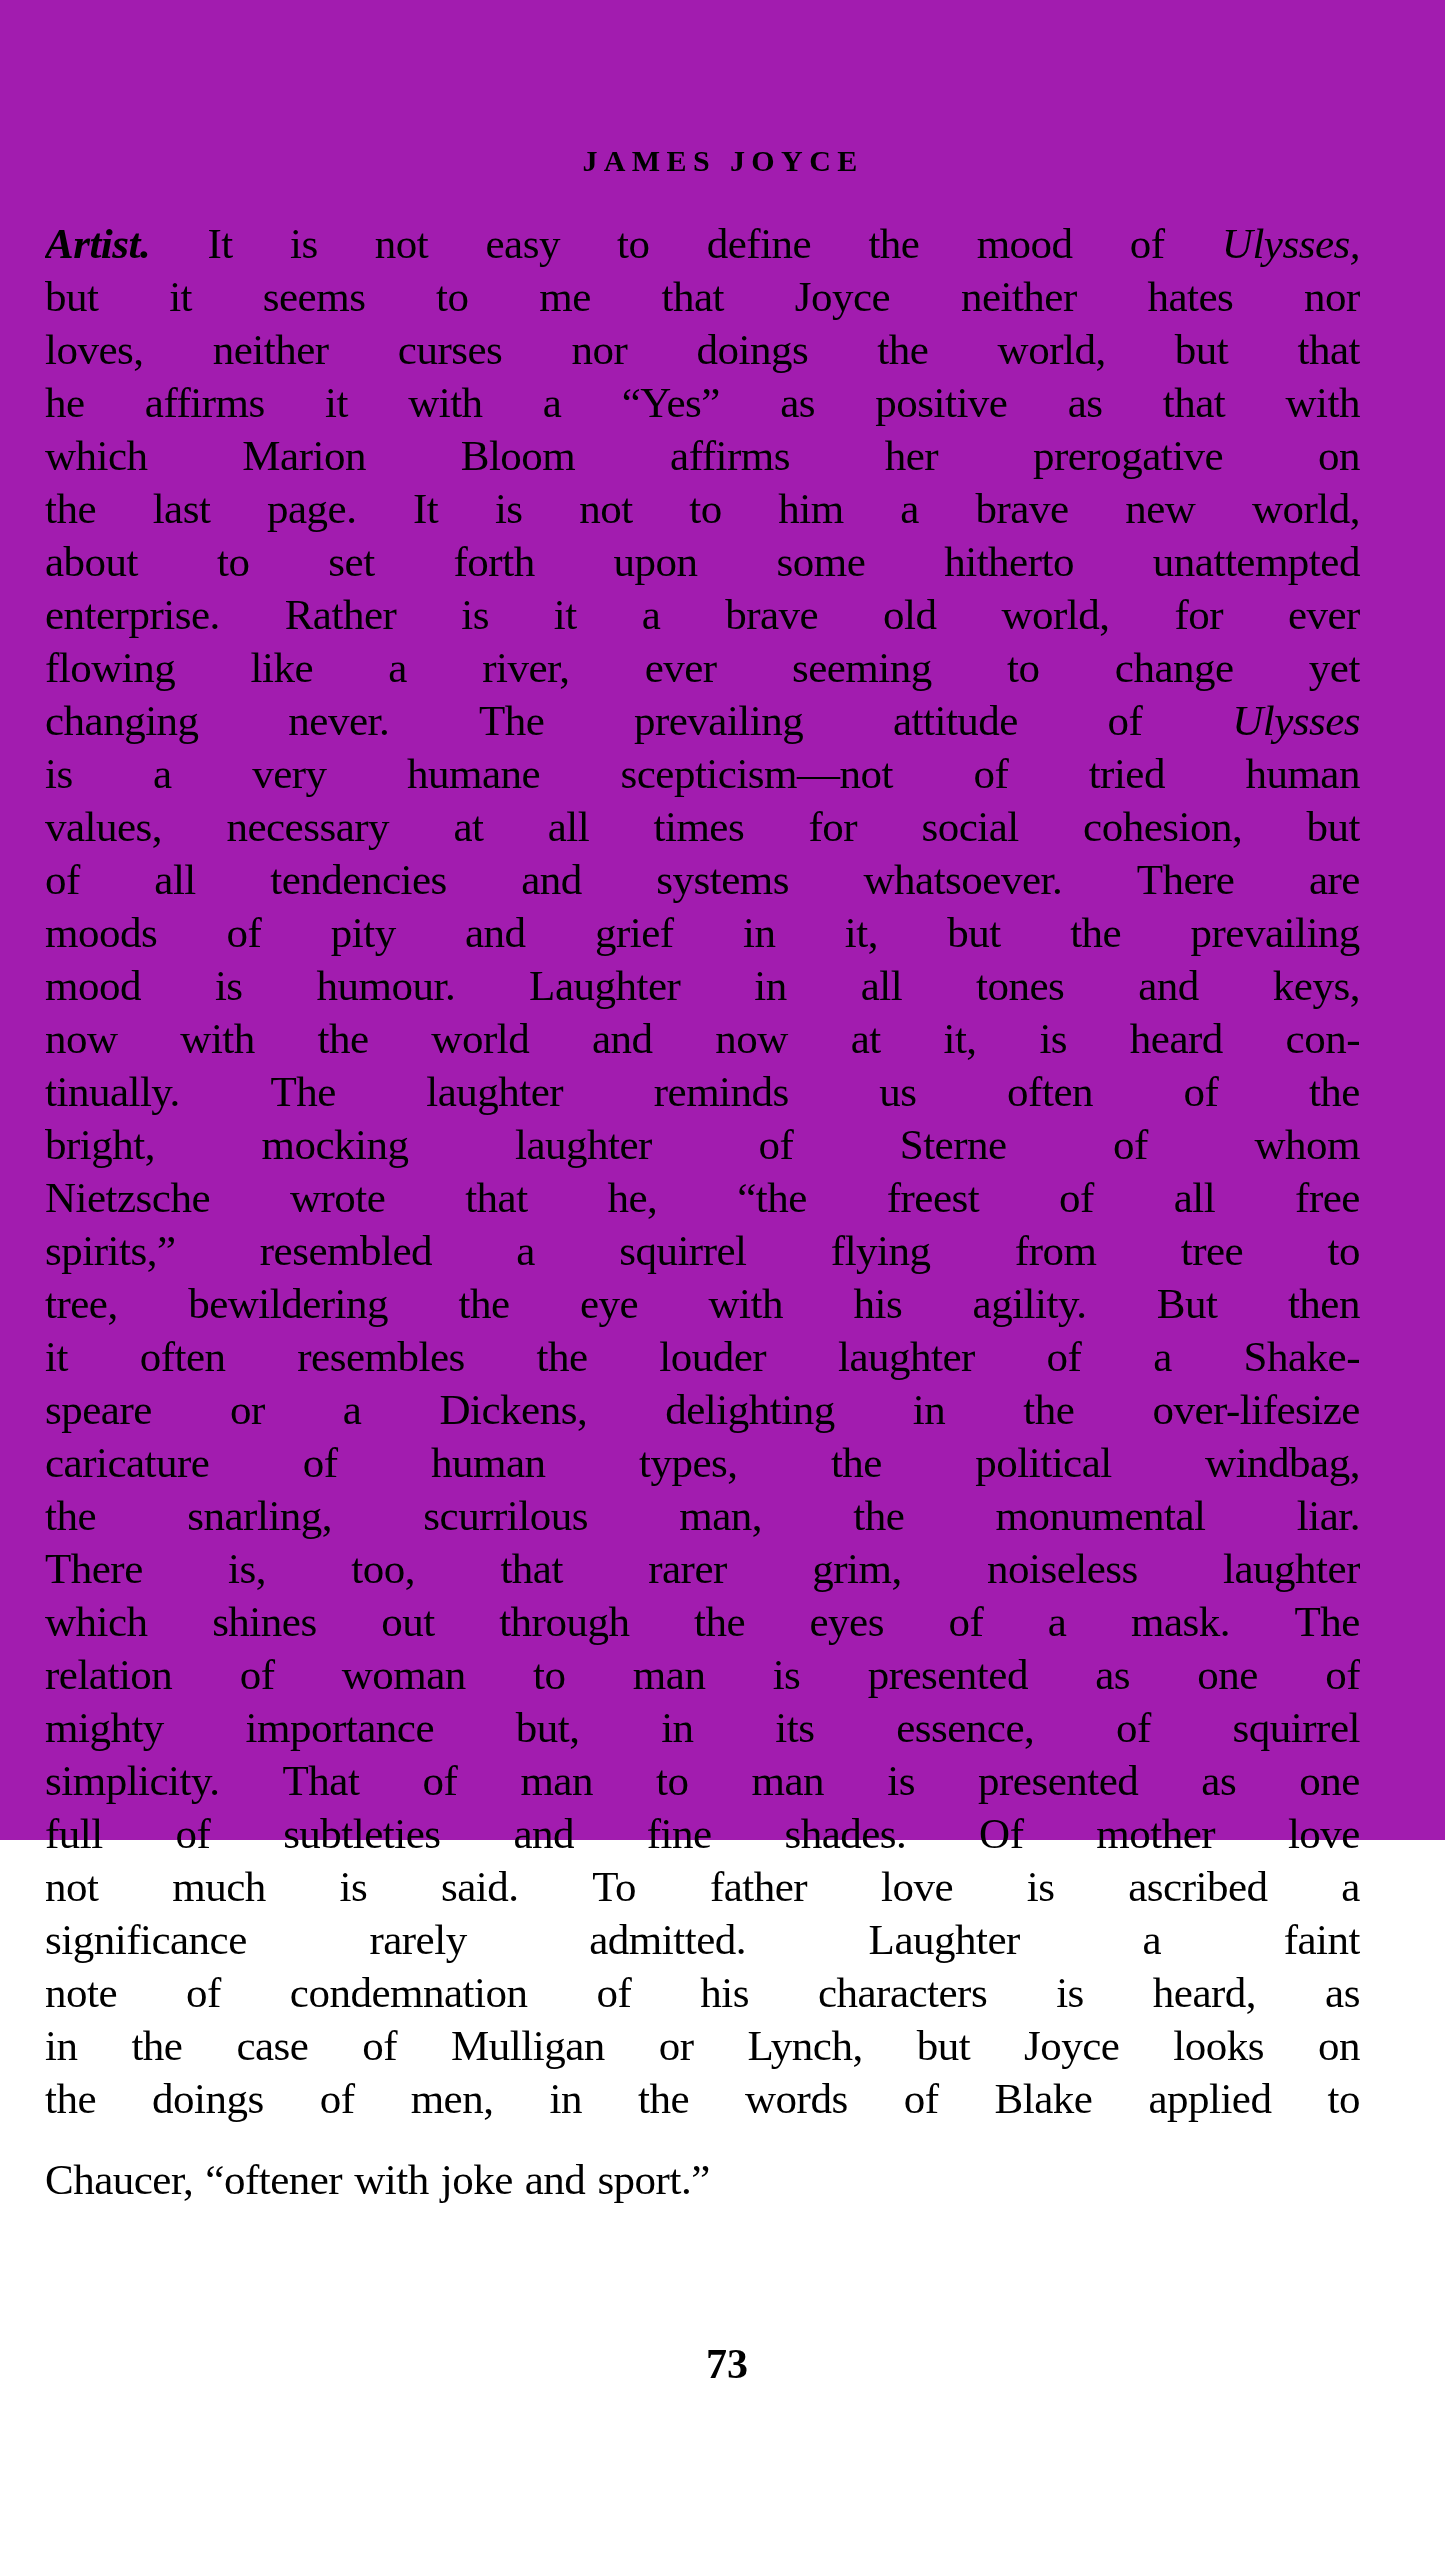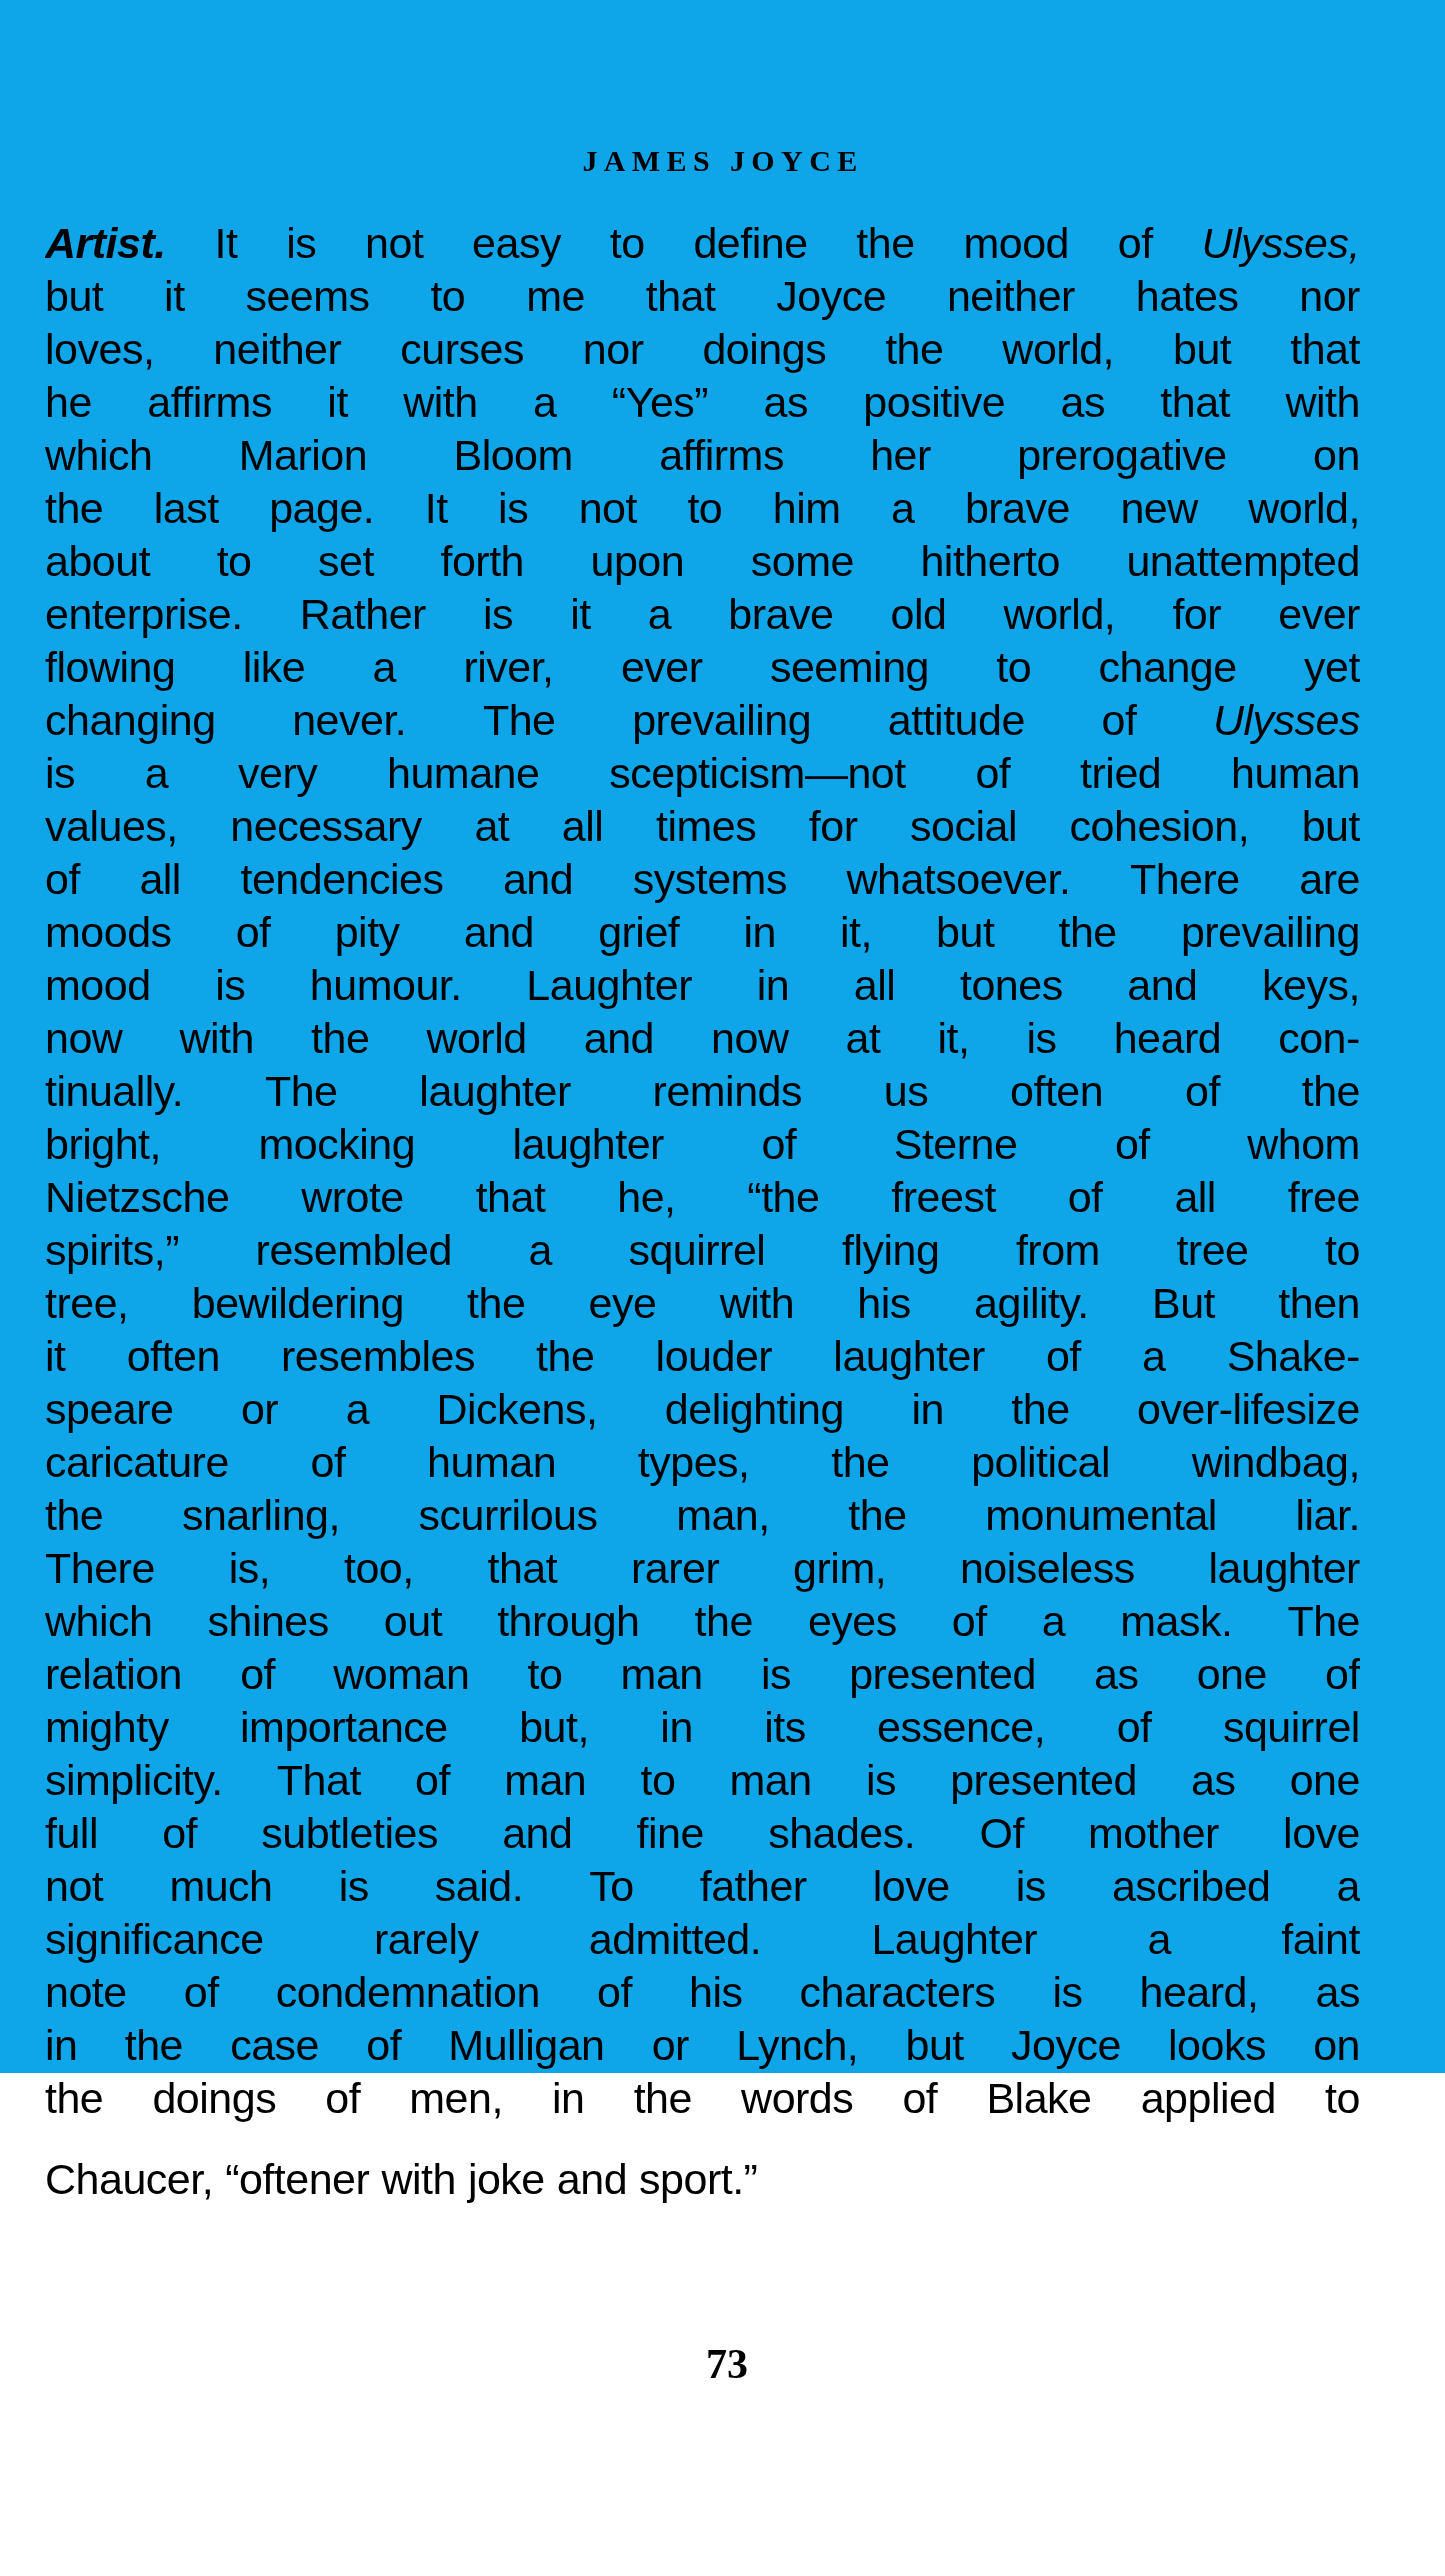--- a/index.html
+++ b/index.html
@@ -13,22 +13,22 @@
     position: relative;
     font-family: "Liberation Serif", "DejaVu Serif", serif;
     color: #000000;
     overflow: hidden;
   }
 
   .page {
     position: absolute;
     left: 0; top: 0;
     width: 1446px;
-    height: 2073px;
-    background: #0ea5e9;
+    height: 1840px;
+    background: #a21caf;
   }
 
   
   .running-head {
     position: absolute;
     left: 0;
     top: 144px;
     width: 1446px;
     text-align: center;
     font-size: 30px;
@@ -45,21 +45,21 @@
     width: 1315px;
   }
 
   .line {
     display: flex;
     width: 100%;
     font-size: 43px;
     line-height: 53px;
     height: 53px;
     white-space: pre;
-    font-family: Liberation Sans, sans-serif;
+    font-family: Liberation Serif, serif;
     letter-spacing: -0.5px;
     align-items: baseline;
     overflow: hidden;
   }
   
   .line.just {
     justify-content: space-between;
   }
   
   .line.flush {

